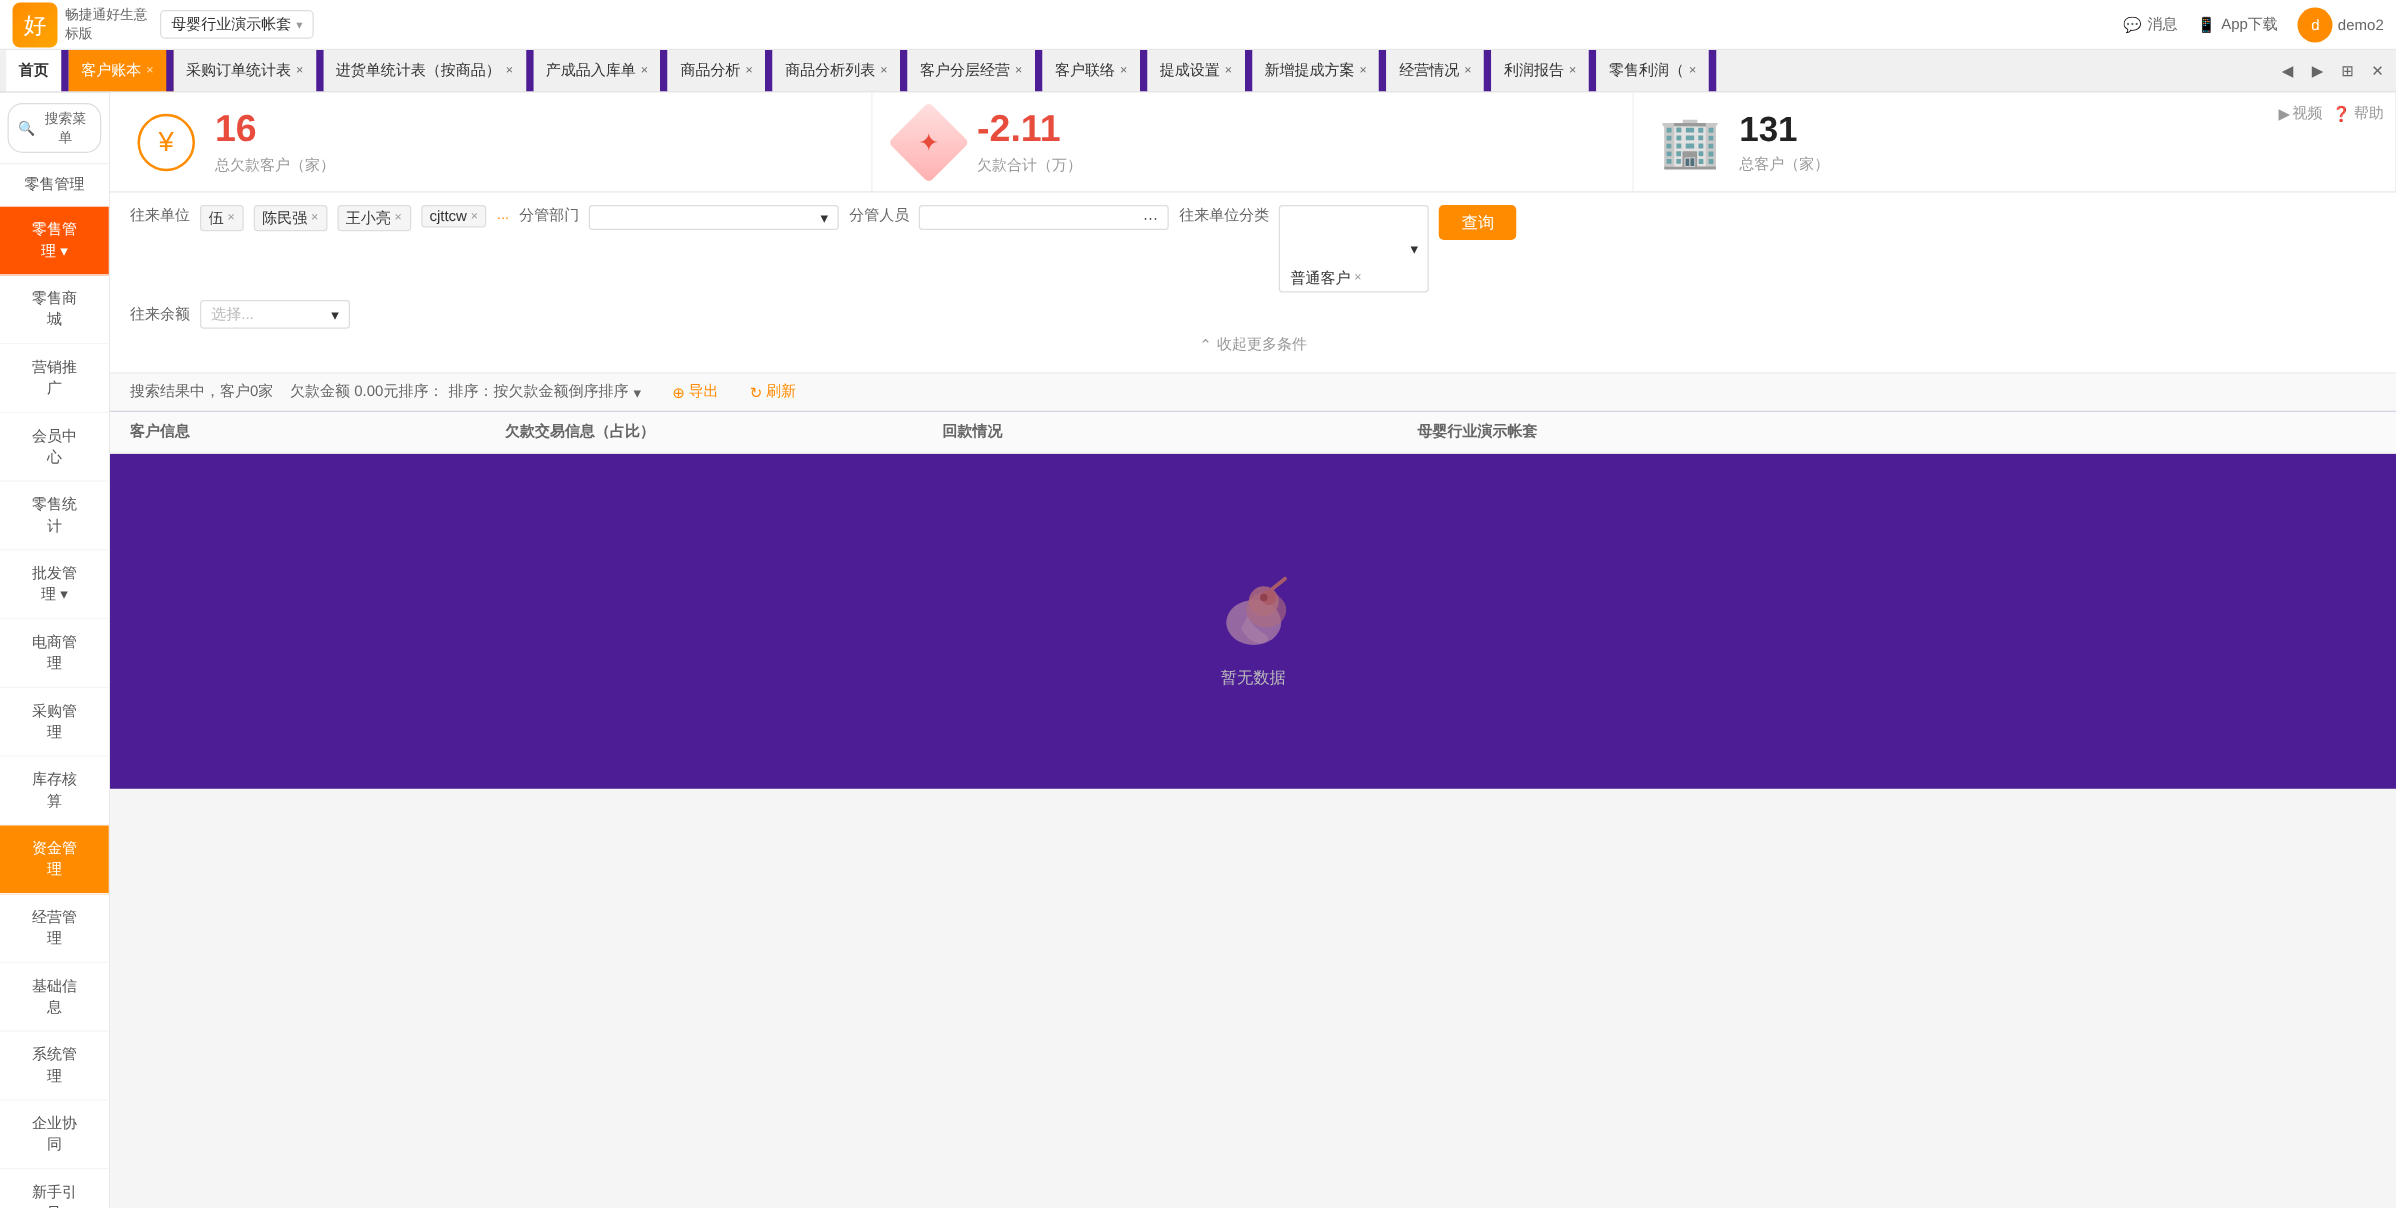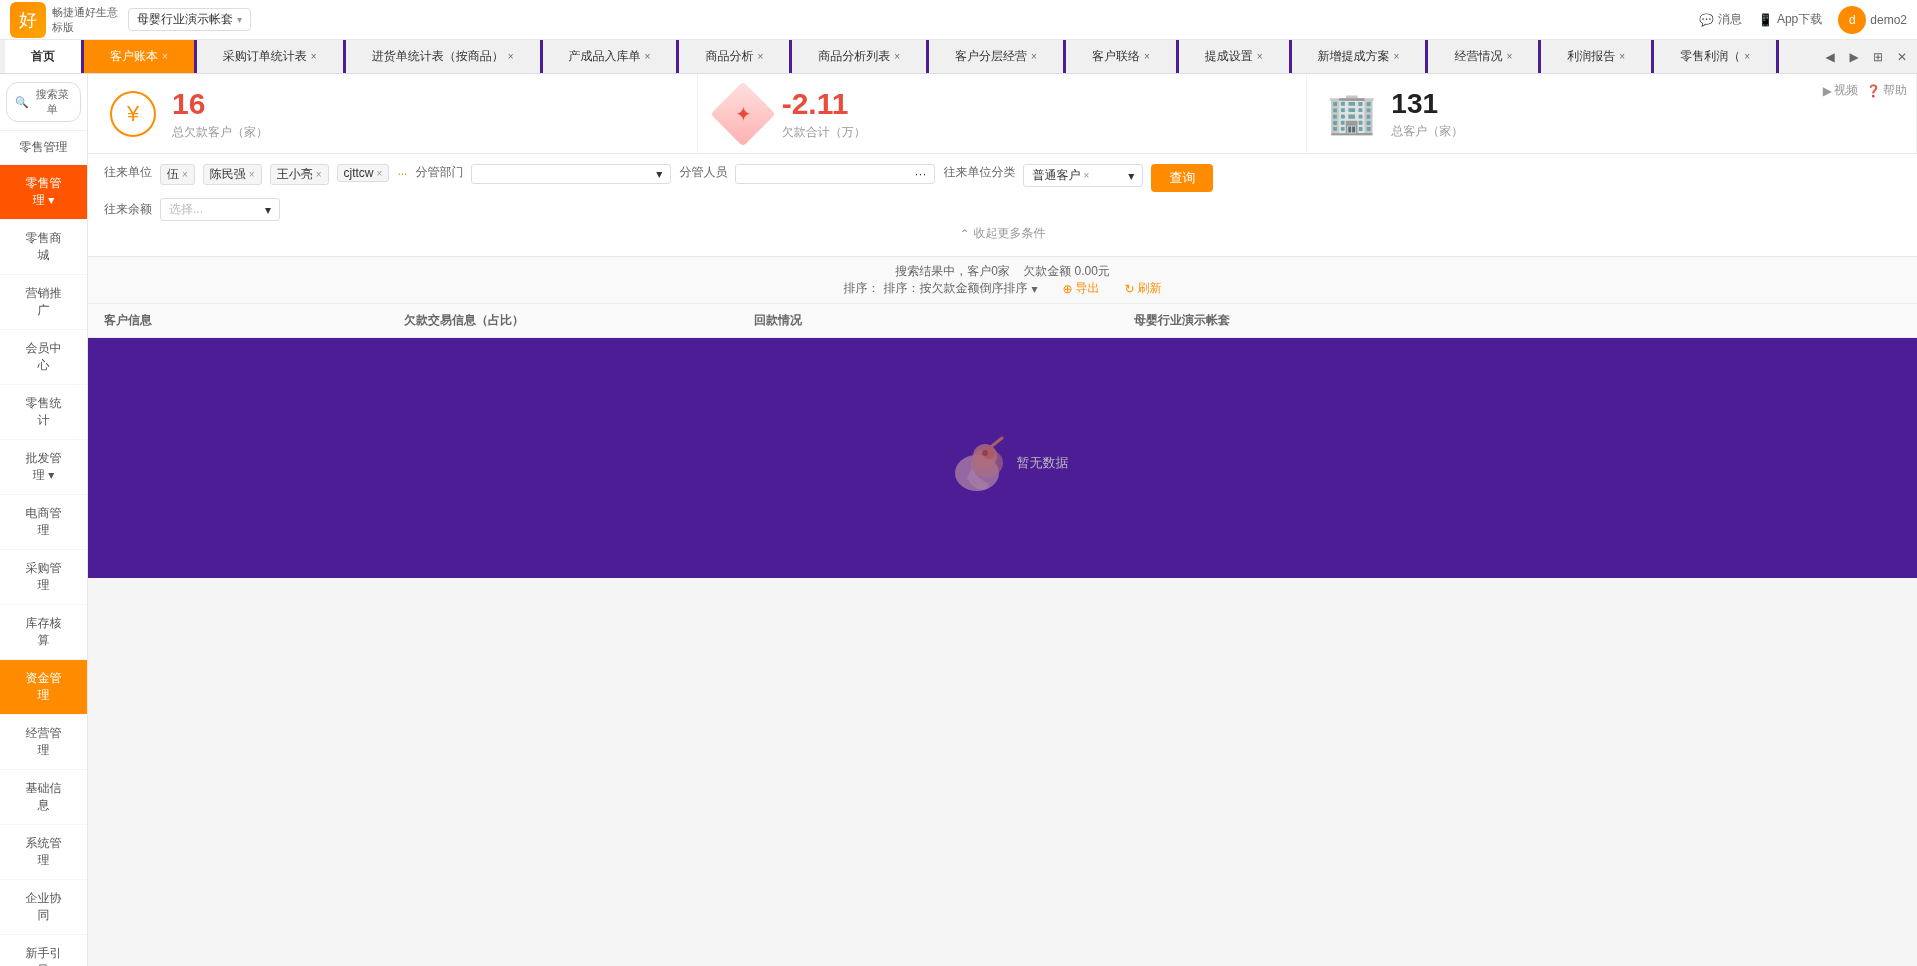--- a/index.html
+++ b/index.html
@@ -18,22 +18,22 @@
     .top-right { margin-left: auto; display: flex; align-items: center; gap: 16px; }
     .top-action { display: flex; align-items: center; gap: 4px; font-size: 12px; color: #666; cursor: pointer; }
     .avatar { width: 28px; height: 28px; border-radius: 50%; background: #ff8c00; display: flex; align-items: center; justify-content: center; color: #fff; font-size: 12px; }
 
     
     .nav-tabs {
       display: flex; align-items: center; background: #f0f0f0; height: 34px;
       border-bottom: 1px solid #ddd; overflow: hidden; padding-left: 5px;
     }
     .nav-tab {
-      display: flex; align-items: center; padding: 0 26px; height: 34px;
-      font-size: 12px; cursor: pointer; white-space: nowrap; border-right: 3px solid #4c1d95;
+      display: flex; align-items: center; padding: 0 10px; height: 34px;
+      font-size: 12px; cursor: pointer; white-space: nowrap; border-right: 6px solid #4c1d95;
       background: #f0f0f0; color: #333; gap: 4px;
     }
     .nav-tab.active { background: #ff8c00; color: #fff; }
     .nav-tab .close { font-size: 10px; color: inherit; opacity: 0.7; }
     .nav-tab.home { background: #fff; font-weight: bold; }
     .nav-arrows { display: flex; align-items: center; margin-left: auto; padding: 0 5px; gap: 4px; }
     .nav-arrow-btn { width: 20px; height: 20px; display: flex; align-items: center; justify-content: center; cursor: pointer; font-size: 12px; color: #666; }
 
     
     .main-layout { display: flex; height: calc(100vh - 74px); }
@@ -74,37 +74,37 @@
     .filter-tag .remove { color: #999; cursor: pointer; font-size: 10px; }
     .filter-select { display: inline-flex; align-items: center; border: 1px solid #ddd; border-radius: 3px; padding: 2px 8px; font-size: 12px; color: #333; cursor: pointer; min-width: 120px; gap: 4px; }
     .filter-select .placeholder { color: #bbb; }
     .filter-select-wide { min-width: 200px; }
     .filter-more { color: #ff8c00; cursor: pointer; font-size: 12px; }
     .collapse-btn { display: flex; align-items: center; justify-content: center; width: 100%; padding: 4px; font-size: 12px; color: #999; cursor: pointer; gap: 4px; }
     .query-btn { background: #ff8c00; color: #fff; border: none; border-radius: 4px; padding: 5px 18px; font-size: 13px; cursor: pointer; white-space: nowrap; }
     .filter-remainder-row { display: flex; align-items: center; gap: 8px; }
 
     
-    .result-bar { background: #f9f9f9; padding: 6px 16px; display: flex; align-items: center; justify-content: space-between; border-bottom: 1px solid #eee; font-size: 12px; flex-direction: column; }
+    .result-bar { background: #f9f9f9; padding: 6px 16px; display: flex; align-items: center; border-bottom: 1px solid #eee; font-size: 12px; }
     .result-info { color: #666; }
     .result-actions { display: flex; align-items: center; gap: 25px; color: #666; }
     .result-actions .sort { display: flex; align-items: center; gap: 4px; }
     .result-actions .action-btn { display: flex; align-items: center; gap: 3px; cursor: pointer; color: #ff8c00; }
 
     
     .data-table { background: #4c1d95; width: 100%; }
     .table-header { display: flex; padding: 8px 16px; border-bottom: 1px solid #eee; background: #fafafa; }
     .table-header .col { font-size: 12px; color: #666; font-weight: bold; }
     .col-customer { flex: 0 0 300px; }
     .col-debt { flex: 0 0 350px; }
     .col-payment { flex: 0 0 380px; }
     .col-date { flex: 1; }
 
     
-    .empty-state { display: flex; flex-direction: row; align-items: center; justify-content: center; padding: 80px 20px; }
+    .empty-state { display: flex; flex-direction: column; align-items: center; justify-content: center; padding: 80px 20px; }
     .empty-icon { width: 80px; height: 80px; opacity: 0.6; }
     .empty-text { color: #bbb; font-size: 13px; margin-top: 10px; }
 
     
     .diamond-shape {
       width: 46px; height: 46px;
       background: linear-gradient(135deg, #ffe0e0, #ffb0b0);
       transform: rotate(45deg);
       border-radius: 4px;
       display: flex; align-items: center; justify-content: center;
@@ -350,21 +350,21 @@
           <span style="margin-left:auto;">▾</span>
         </div>
         <span class="filter-label">分管人员</span>
         <div class="filter-select filter-select-wide">
           <span class="placeholder"></span>
           <span style="margin-left:auto;">···</span>
         </div>
 
         <span class="filter-label">往来单位分类</span>
         <div class="filter-select">
-          <div class="filter-tag" style="border:none;background:none;padding:0;">
+          <div class="filter-tag" style="border:none;background:none;padding:0;margin-top:47px;">
             <span>普通客户</span>
             <span class="remove">×</span>
           </div>
           <span style="margin-left:auto;">▾</span>
         </div>
 
         <button class="query-btn">查询</button>
       </div>
 
       <div class="filter-remainder-row">

